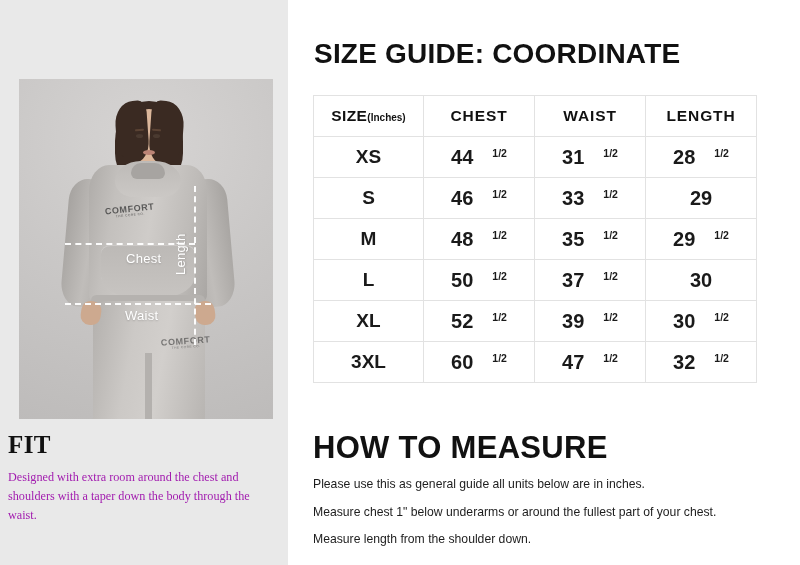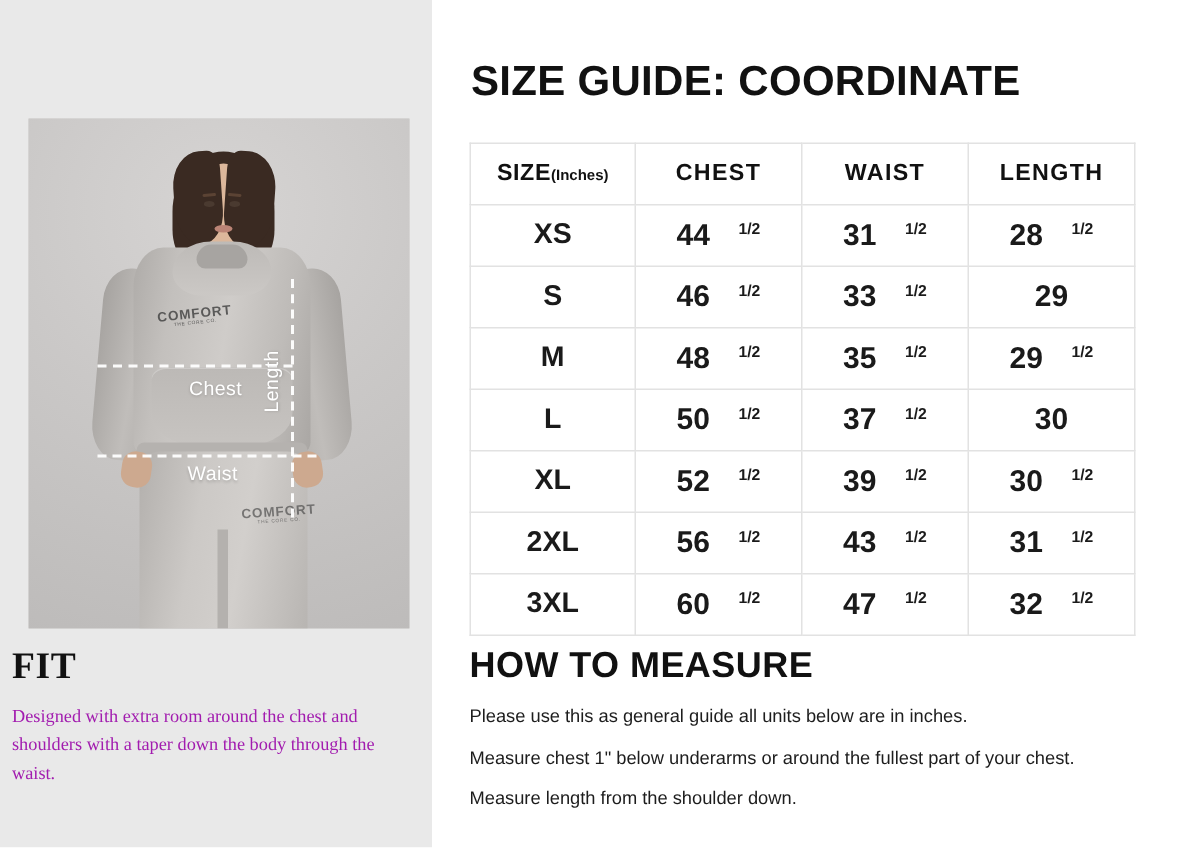--- a/index.html
+++ b/index.html
@@ -350,21 +350,21 @@
   col.c-val  { width: 111px; }
 
   
   .htm-block {
     position: absolute;
     left: 25px;
     top: 432px;
     width: 470px;
   }
   .htm-title {
-    font-size: 24px;
+    font-size: 31px;
     font-weight: 700;
     letter-spacing: .3px;
     color: #111111;
     margin: 0 0 12px 0;
     line-height: 1;
   }
   .htm-text {
     font-size: 12.2px;
     line-height: 1.52;
     color: #1d1d1d;
@@ -477,26 +477,20 @@
             <td><span class="meas">37<span class="frac">1/2</span></span></td>
             <td><span class="meas">30</span></td>
           </tr>
           <tr>
             <td class="sz">XL</td>
             <td><span class="meas">52<span class="frac">1/2</span></span></td>
             <td><span class="meas">39<span class="frac">1/2</span></span></td>
             <td><span class="meas">30<span class="frac">1/2</span></span></td>
           </tr>
           <tr>
-            <td class="sz">2XL</td>
-            <td><span class="meas">56<span class="frac">1/2</span></span></td>
-            <td><span class="meas">43<span class="frac">1/2</span></span></td>
-            <td><span class="meas">31<span class="frac">1/2</span></span></td>
-          </tr>
-          <tr>
             <td class="sz">3XL</td>
             <td><span class="meas">60<span class="frac">1/2</span></span></td>
             <td><span class="meas">47<span class="frac">1/2</span></span></td>
             <td><span class="meas">32<span class="frac">1/2</span></span></td>
           </tr>
         </tbody>
     </table>
 
     <div class="htm-block">
       <h2 class="htm-title">HOW TO MEASURE</h2>

